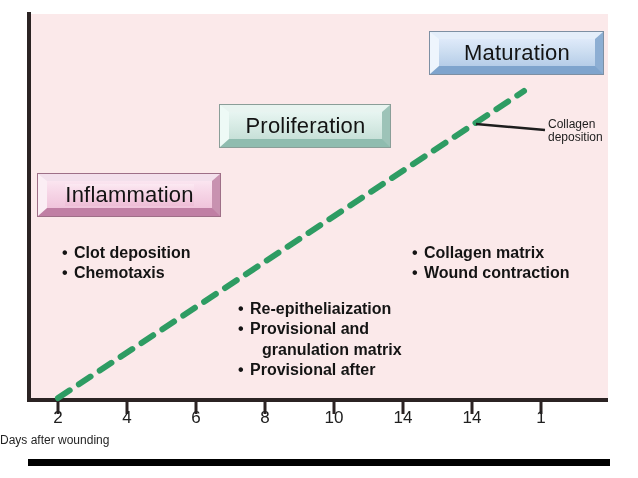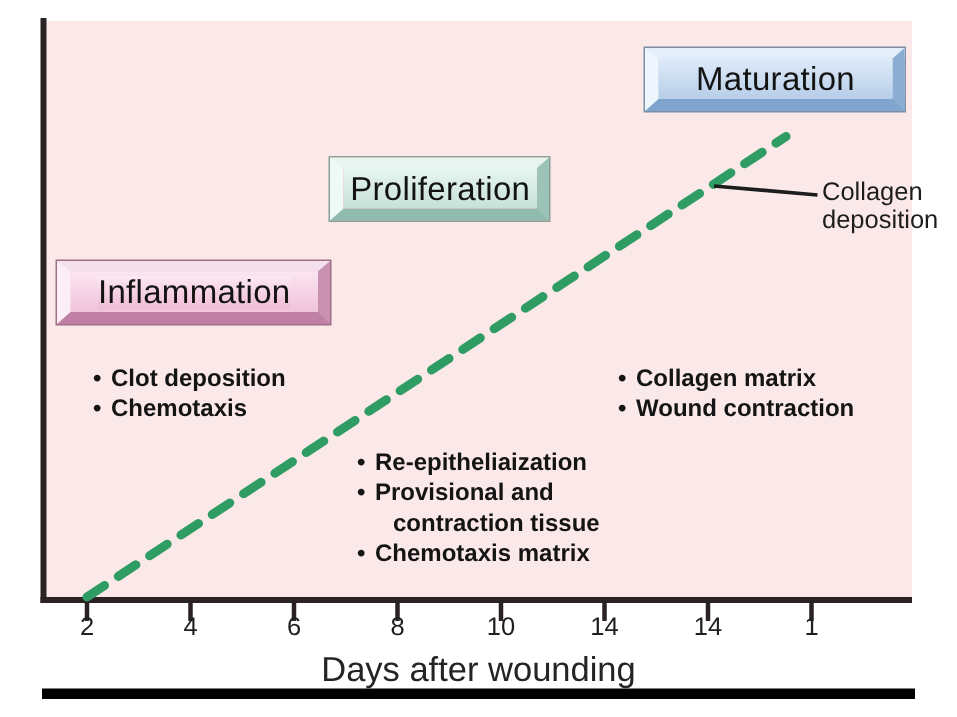--- a/index.html
+++ b/index.html
@@ -87,21 +87,21 @@
     border-color: #f3e0ec #c892b0 #c07fa4 #fbeef4;
     box-shadow: 0 0 0 1px #9e6f87;
   }
   #phase-inflammation .phase-label {
     background: linear-gradient(180deg, #fce9f2 0%, #f4cfe2 55%, #eebdd6 100%);
   }
 
   #phase-proliferation {
     left: 220px;
     top: 105px;
-    width: 146px;
+    width: 170px;
     height: 42px;
     background: #fca5a5;
     border-color: #e8f4f0 #9dc3b8 #8fbcaf #eefaf6;
     box-shadow: 0 0 0 1px #8a9e98;
   }
 
   #phase-maturation {
     left: 430px;
     top: 32px;
     width: 173px;
@@ -150,21 +150,21 @@
 
   #bullets-inflammation { left: 62px; top: 243px; }
   #bullets-maturation  { left: 412px; top: 243px; }
   #bullets-proliferation { left: 238px; top: 299px; }
 
   
   #collagen-label {
     position: absolute;
     left: 548px;
     top: 118px;
-    font-size: 17px;
+    font-size: 12px;
     font-weight: normal;
     color: #1d1d1d;
     line-height: 1.12;
     text-align: left;
   }
   #collagen-label .cl-line { white-space: nowrap; }
 
   
   .tick-label {
     position: absolute;
@@ -175,22 +175,21 @@
     font-size: 17px;
     color: #202020;
     font-family: "Liberation Sans", sans-serif;
   }
 
   #x-axis-title {
     position: absolute;
     left: 0;
     top: 433px;
     width: 638px;
-    text-align: center;
-    font-size: 23px;
+    font-size: 12px;
     color: #242424;
     font-family: "Liberation Sans", sans-serif;
   }
 
   #bottom-rule {
     position: absolute;
     left: 28px;
     top: 459px;
     width: 582px;
     height: 7px;
@@ -261,24 +260,24 @@
   </div>
 
   <div class="bullet-group" id="bullets-proliferation">
     <div class="bullet-line">
       <span class="dot">•</span><span>Re-epitheliaization</span>
     </div>
     <div class="bullet-line">
       <span class="dot">•</span><span>Provisional and</span>
     </div>
     <div class="bullet-line indent">
-      <span>contraction tissue</span>
-    </div>
-    <div class="bullet-line">
-      <span class="dot">•</span><span>Chemotaxis matrix</span>
+      <span>granulation matrix</span>
+    </div>
+    <div class="bullet-line">
+      <span class="dot">•</span><span>Provisional after</span>
     </div>
   </div>
 
   <div id="collagen-label">
     <div class="cl-line">Collagen</div>
     <div class="cl-line">deposition</div>
   </div>
 
   <div class="tick-label" style="left:58px">2</div>
   <div class="tick-label" style="left:127px">4</div>

